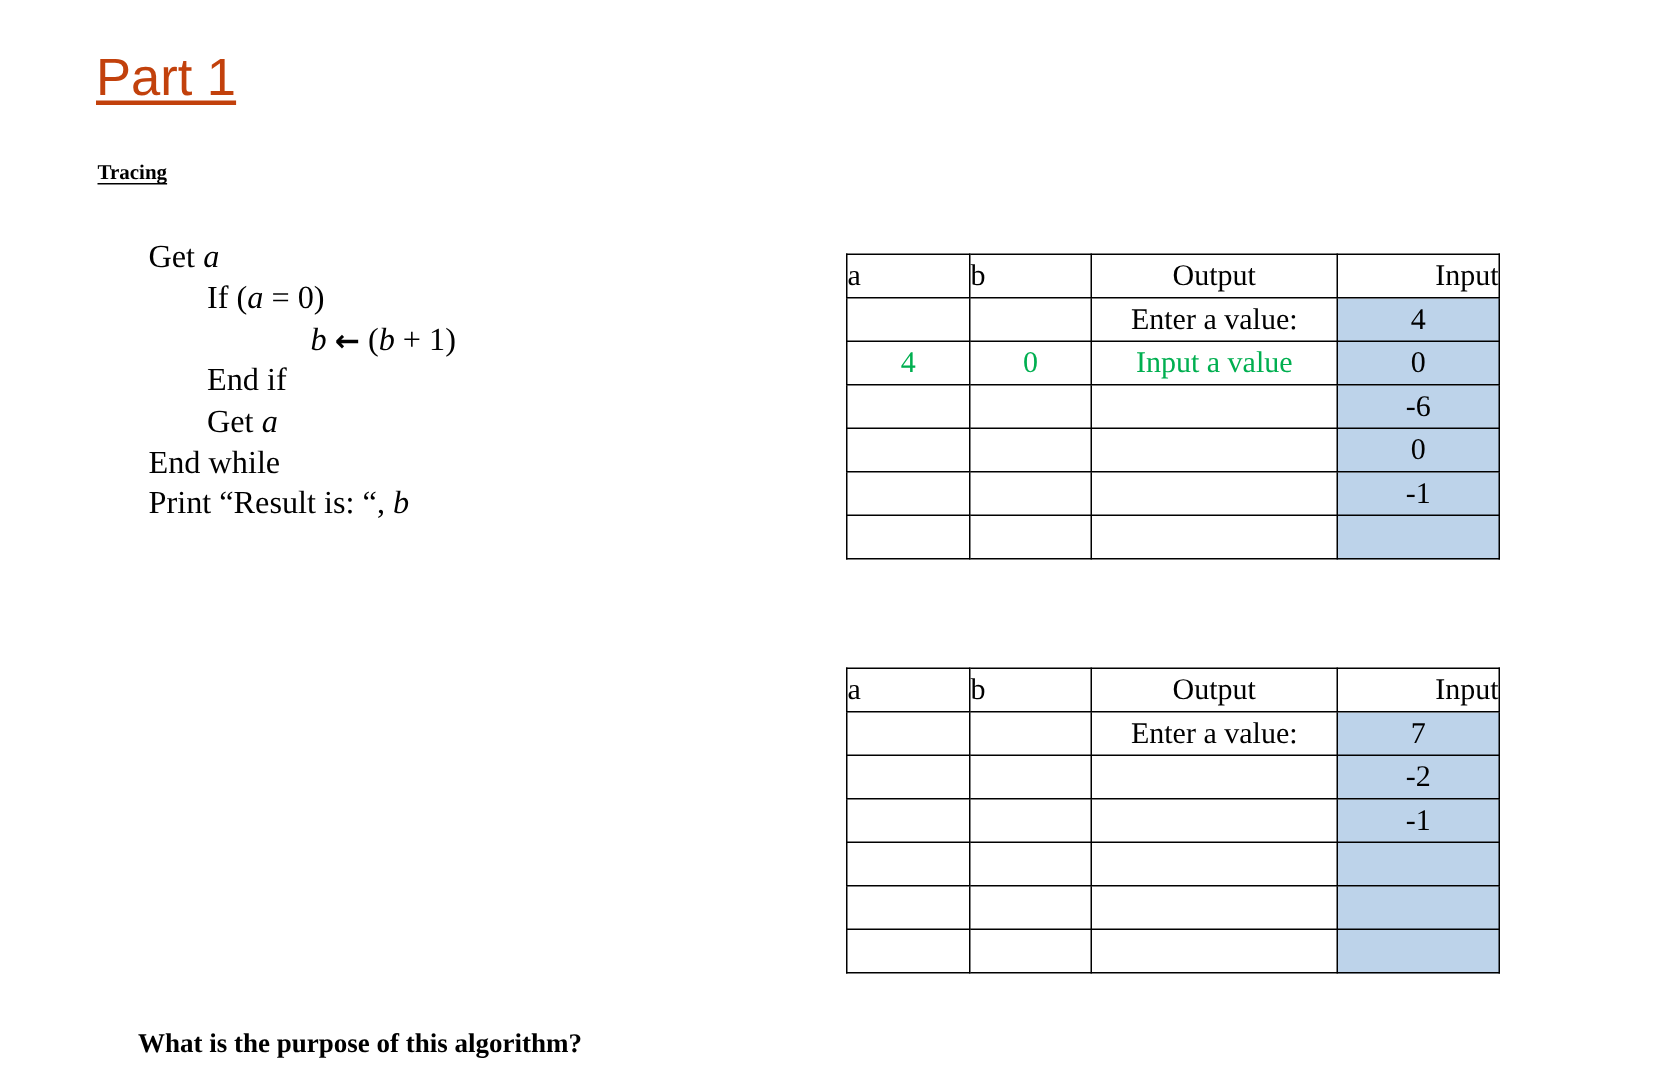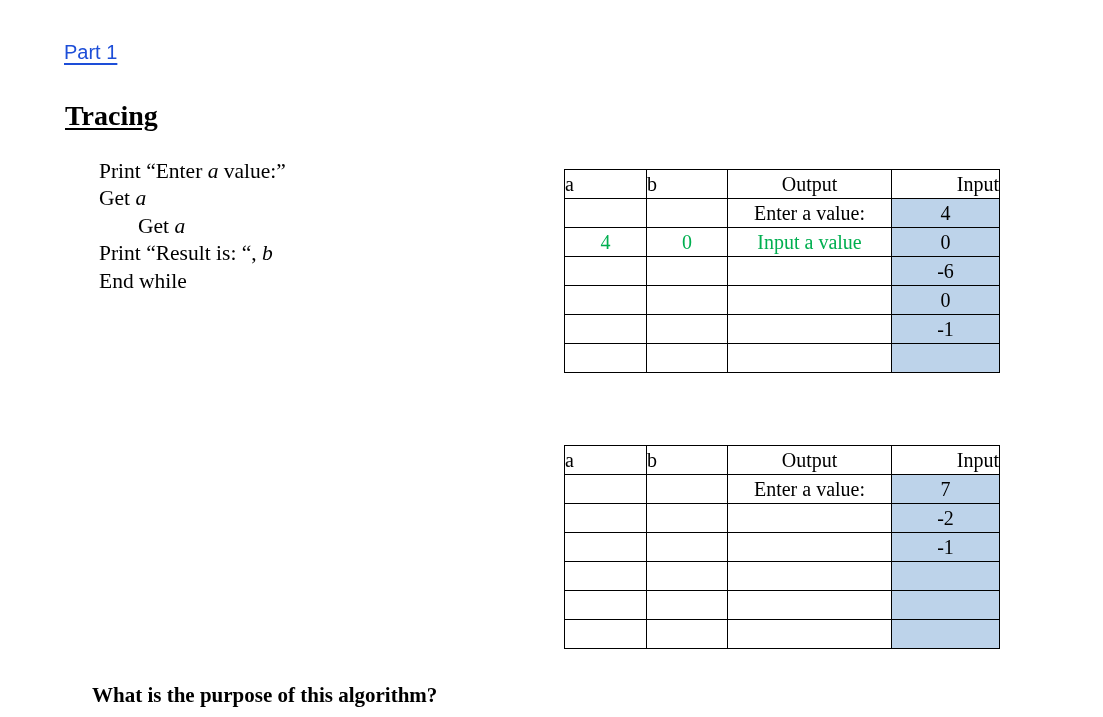--- a/index.html
+++ b/index.html
@@ -15,45 +15,45 @@
     font-family: "Liberation Serif", "DejaVu Serif", serif;
     color: #000000;
   }
 
   
   #part-title {
     position: absolute;
     left: 64px;
     top: 36px;
     font-family: "Liberation Sans", "DejaVu Sans", sans-serif;
-    font-size: 20px;
+    font-size: 35px;
     line-height: 32px;
-    color: #1d4ed8;
+    color: #c2410c;
     text-decoration: underline;
     text-underline-offset: 4px;
     white-space: nowrap;
   }
 
   #tracing-title {
     position: absolute;
     left: 65px;
     top: 103px;
-    font-size: 28px;
+    font-size: 14px;
     line-height: 26px;
     font-weight: bold;
     text-decoration: underline;
     text-underline-offset: 3px;
     white-space: nowrap;
   }
 
   #purpose-question {
     position: absolute;
     left: 92px;
     top: 682px;
-    font-size: 21px;
+    font-size: 18px;
     line-height: 26px;
     font-weight: bold;
     white-space: nowrap;
   }
 
   
   #pseudocode {
     position: absolute;
     left: 99px;
     top: 158px;
@@ -129,25 +129,27 @@
   #table-2 { left: 564px; top: 445px; }
 </style>
 </head>
 <body>
 
 <div id="part-title">Part 1</div>
 
 <div id="tracing-title">Tracing</div>
 
 <div id="pseudocode">
-    <div class="code-line">Print “Enter <span class="var">a</span> value:”</div>
     <div class="code-line">Get <span class="var">a</span></div>
+    <div class="code-line indent-1">If (<span class="var">a</span> = 0)</div>
+    <div class="code-line indent-2"><span class="var">b</span> <span class="arrow">←</span> (<span class="var">b</span> + 1)</div>
+    <div class="code-line indent-1">End if</div>
     <div class="code-line indent-1">Get <span class="var">a</span></div>
+    <div class="code-line">End while</div>
     <div class="code-line">Print “Result is: “, <span class="var">b</span></div>
-    <div class="code-line">End while</div>
   </div>
 
 <table class="trace-table" id="table-1">
   <colgroup>
     <col class="col-a">
       <col class="col-b">
       <col class="col-out">
       <col class="col-in">
   </colgroup>
   <thead>

